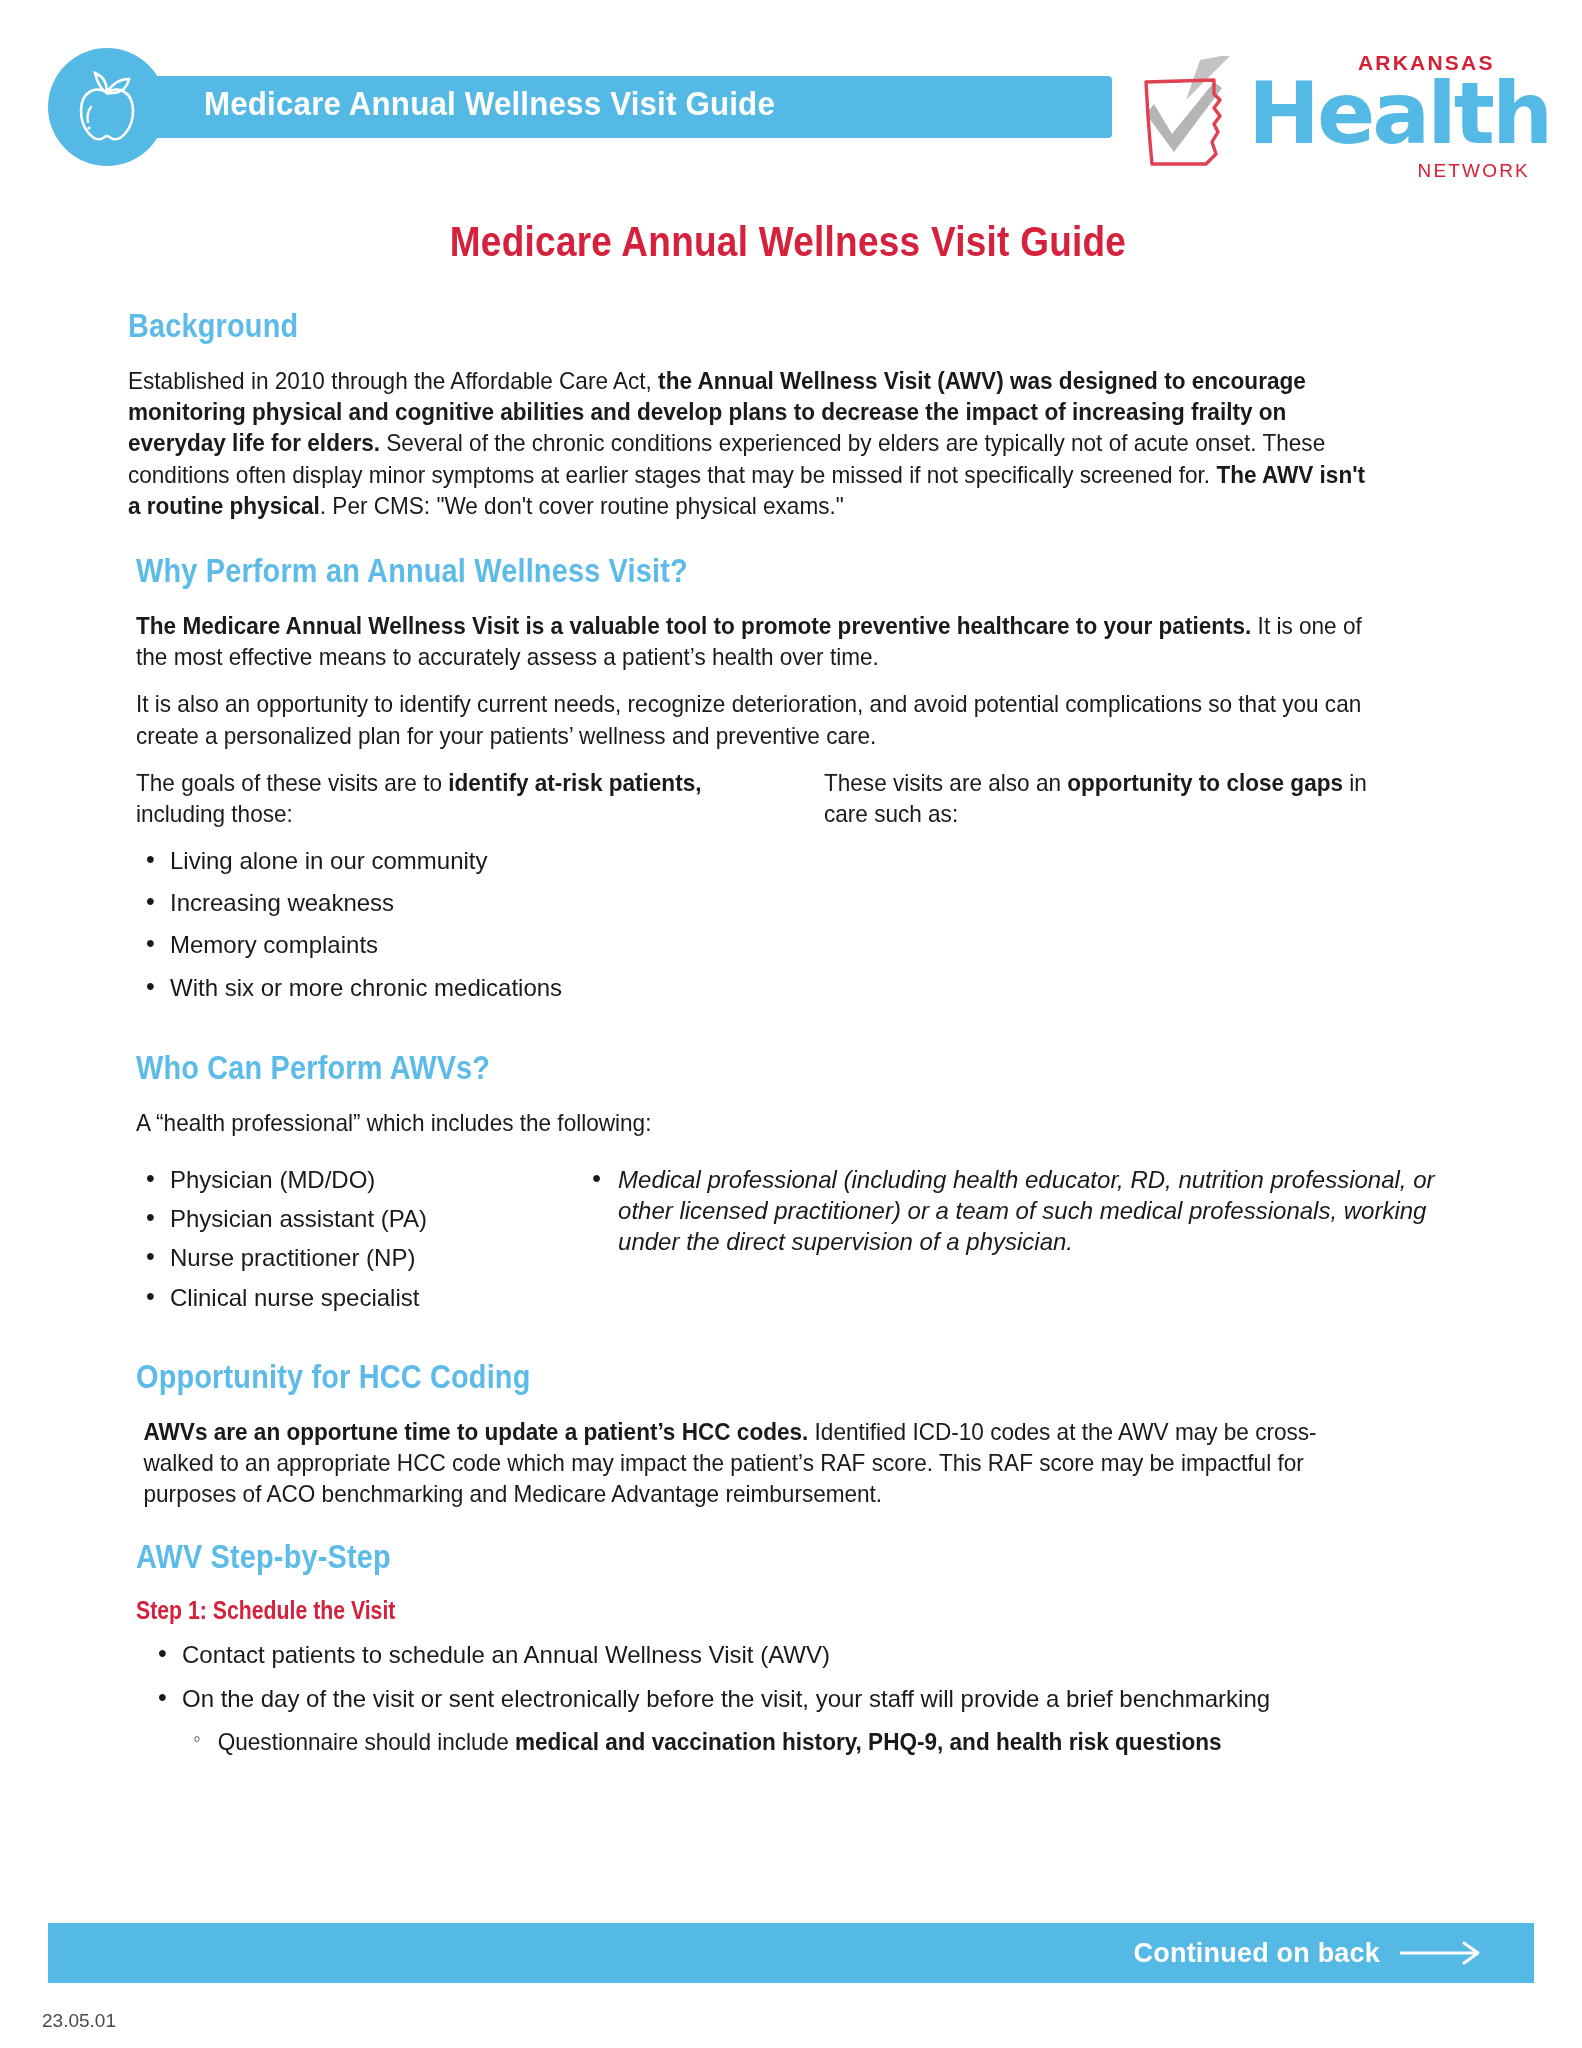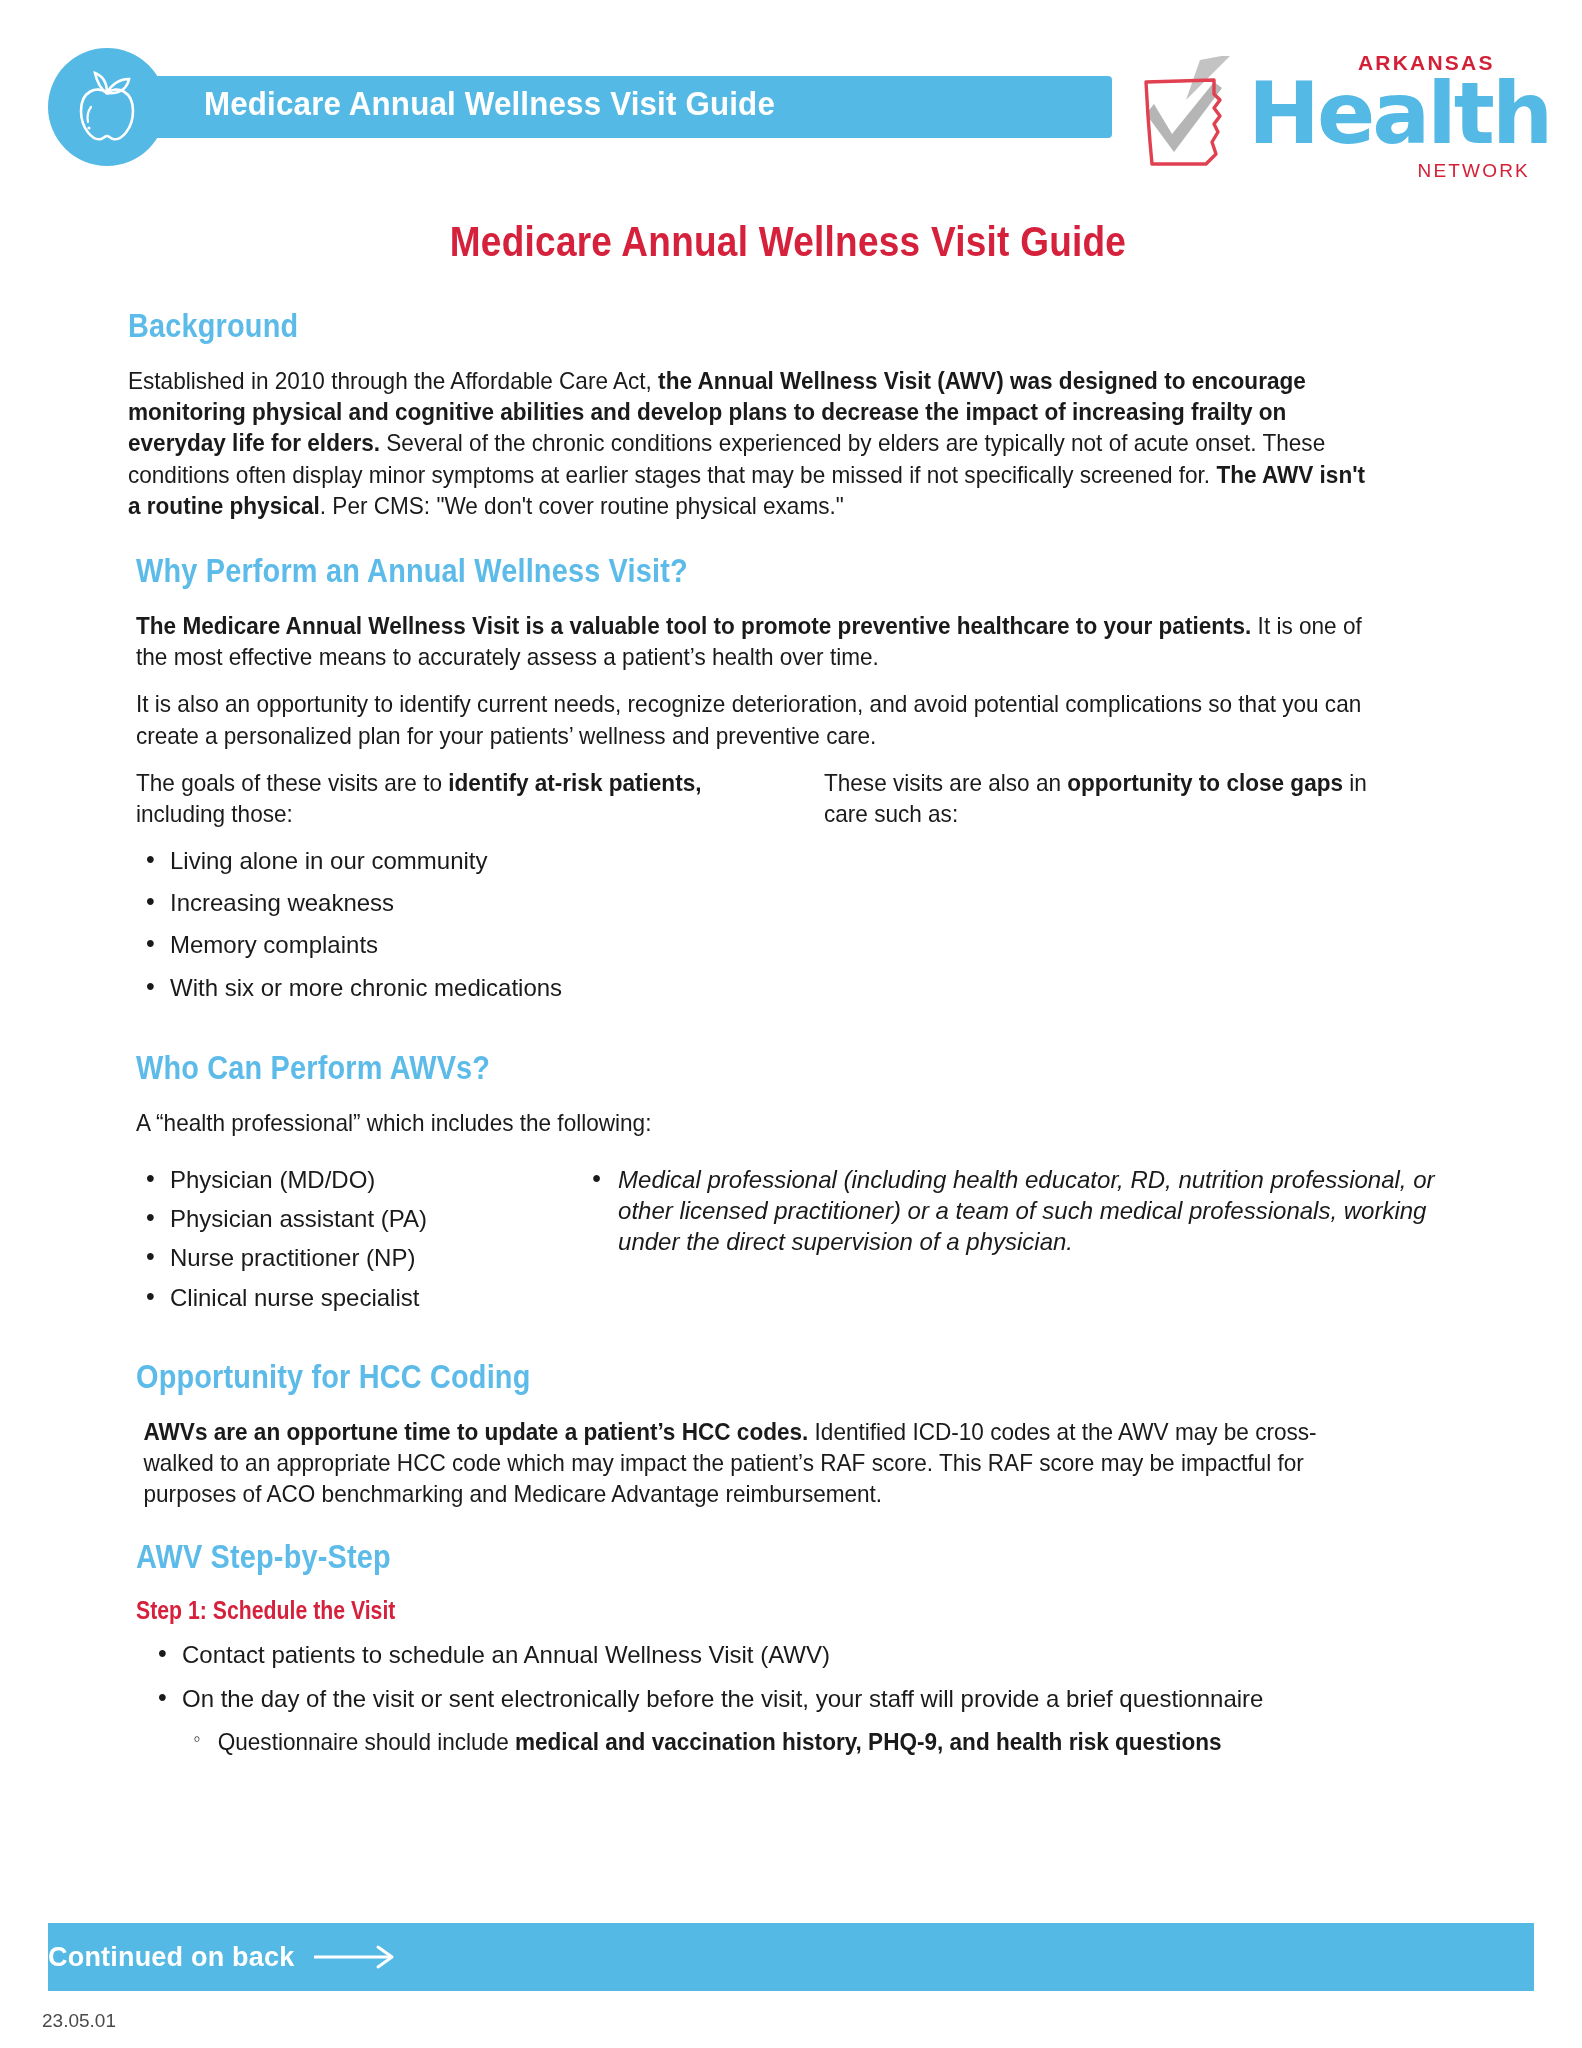--- a/index.html
+++ b/index.html
@@ -221,25 +221,25 @@
     font-size: 22px;
     color: #444;
   }
 
   
   .footer-bar {
     position: absolute;
     left: 48px;
     top: 1923px;
     width: 1486px;
-    height: 68px;
+    height: 60px;
     background: #55b9e5;
     display: flex;
     align-items: center;
-    justify-content: flex-start;
+    justify-content: flex-end;
     padding-right: 50px;
   }
   .footer-text {
     color: #ffffff;
     font-size: 27px;
     font-weight: bold;
     font-family: "Liberation Sans", sans-serif;
     margin-right: 18px;
     letter-spacing: 0.2px;
   }
@@ -340,21 +340,21 @@
       <h2 class="section">Opportunity for HCC Coding</h2>
       <p class="body" style="padding-left:8px;"><b>AWVs are an opportune time to update a patient’s HCC codes.</b><span> Identified ICD-10 codes at the AWV may be cross-walked to an appropriate HCC code which may impact the patient’s RAF score. This RAF score may be impactful for purposes of ACO benchmarking and Medicare Advantage reimbursement.</span></p>
     </div>
 
     <div class="steps indent" style="margin-top:28px;">
       <h2 class="section">AWV Step-by-Step</h2>
       <h3 class="step">Step 1: Schedule the Visit</h3>
       <ul class="bullets" style="margin-left:12px;">
         <li>Contact patients to schedule an Annual Wellness Visit (AWV)</li>
         <li>
-          <span>On the day of the visit or sent electronically before the visit, your staff will provide a brief questionnaire</span>
+          <span>On the day of the visit or sent electronically before the visit, your staff will provide a brief benchmarking</span>
           <ul class="sub-list">
             <li><span>Questionnaire should include </span><b>medical and vaccination history, PHQ-9, and health risk questions</b></li>
           </ul>
         </li>
       </ul>
     </div>
 
   </div>
 
   <div class="footer-bar">

